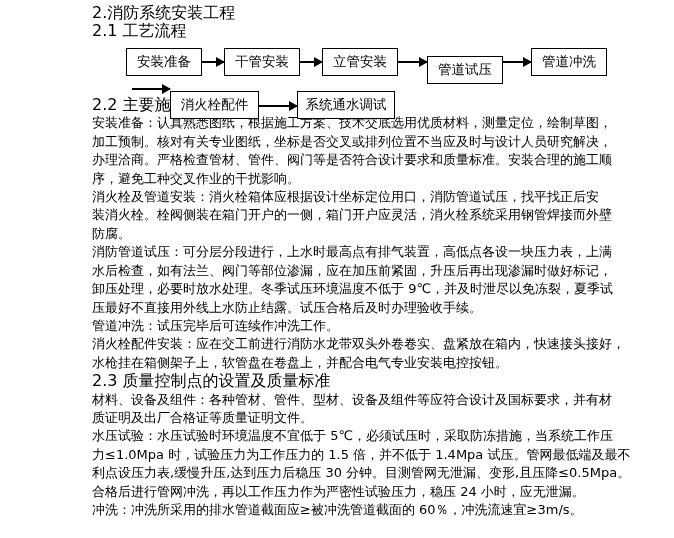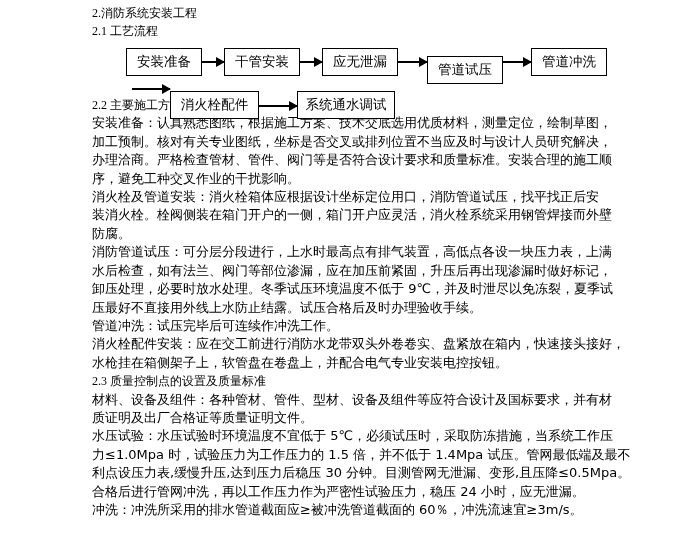--- a/index.html
+++ b/index.html
@@ -29,24 +29,23 @@
     width: 560px;
   }
   .line {
     font-size: 13px;
     line-height: 18.4px;
     letter-spacing: 0px;
     white-space: pre;
     color: #000;
   }
   .heading {
-    font-size: 12px;
+    font-size: 16px;
     line-height: 18.4px;
     white-space: pre;
-    font-family: Liberation Serif, serif;
   }
 
   
   .flow {
     position: absolute;
     left: 0;
     top: 0;
     width: 608px;
     height: 538px;
     pointer-events: none;
@@ -121,20 +120,20 @@
 
   <div class="flow" id="flow-layer">
       <div class="arrow" style="left: 202px; top: 61px; width: 22px;"></div>
       <div class="arrow" style="left: 300px; top: 61px; width: 22px;"></div>
       <div class="arrow" style="left: 398px; top: 61px; width: 29px;"></div>
       <div class="arrow" style="left: 503px; top: 61px; width: 28px;"></div>
       <div class="arrow" style="left: 132px; top: 88px; width: 38px;"></div>
       <div class="arrow" style="left: 259px; top: 105px; width: 38px;"></div>
       <div class="fbox" style="left: 126px; top: 48px; width: 76px; height: 28px;">安装准备</div>
       <div class="fbox" style="left: 224px; top: 48px; width: 76px; height: 28px;">干管安装</div>
-      <div class="fbox" style="left: 322px; top: 48px; width: 76px; height: 28px;">应无泄漏</div>
+      <div class="fbox" style="left: 322px; top: 48px; width: 76px; height: 28px;">立管安装</div>
       <div class="fbox" style="left: 427px; top: 56px; width: 76px; height: 28px;">管道试压</div>
       <div class="fbox" style="left: 531px; top: 48px; width: 76px; height: 28px;">管道冲洗</div>
       <div class="fbox" style="left: 170px; top: 91px; width: 89px; height: 28px;">消火栓配件</div>
       <div class="fbox" style="left: 297px; top: 91px; width: 98px; height: 28px;">系统通水调试</div>
     </div>
 
 </div>
 
 </body></html>

